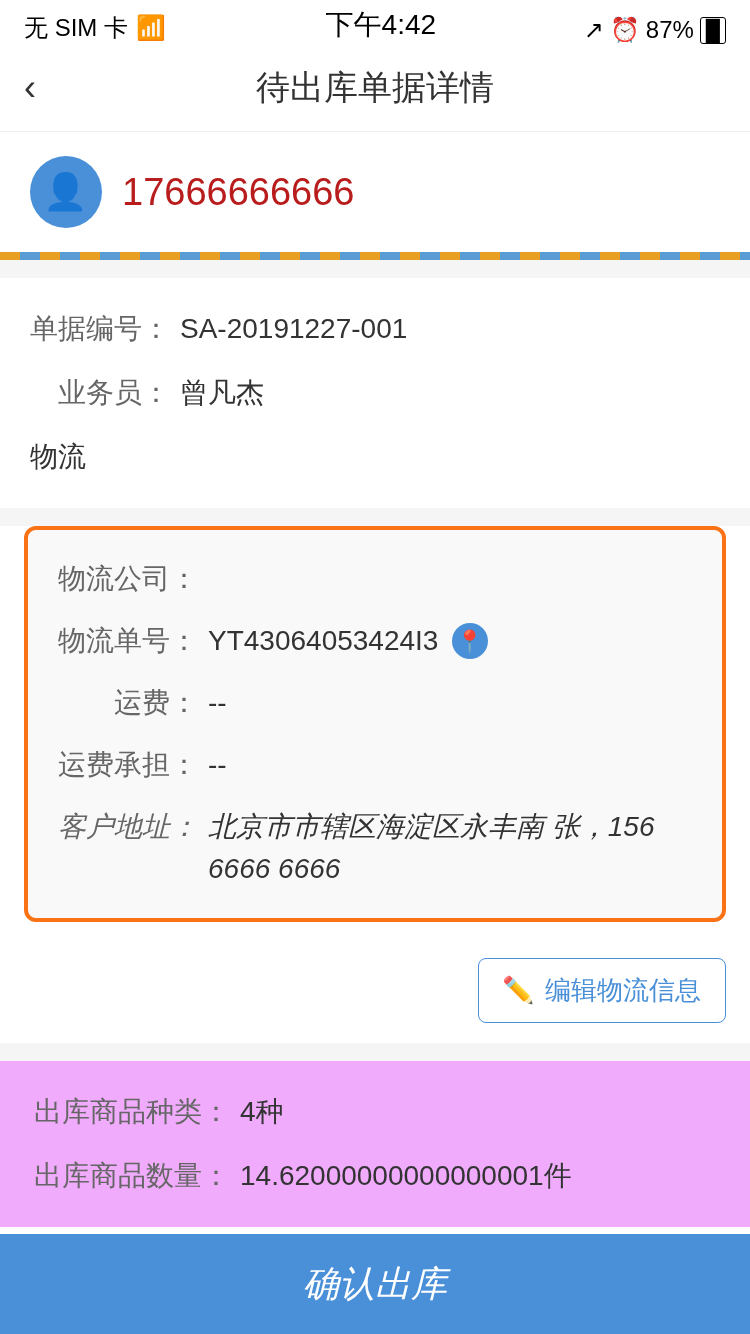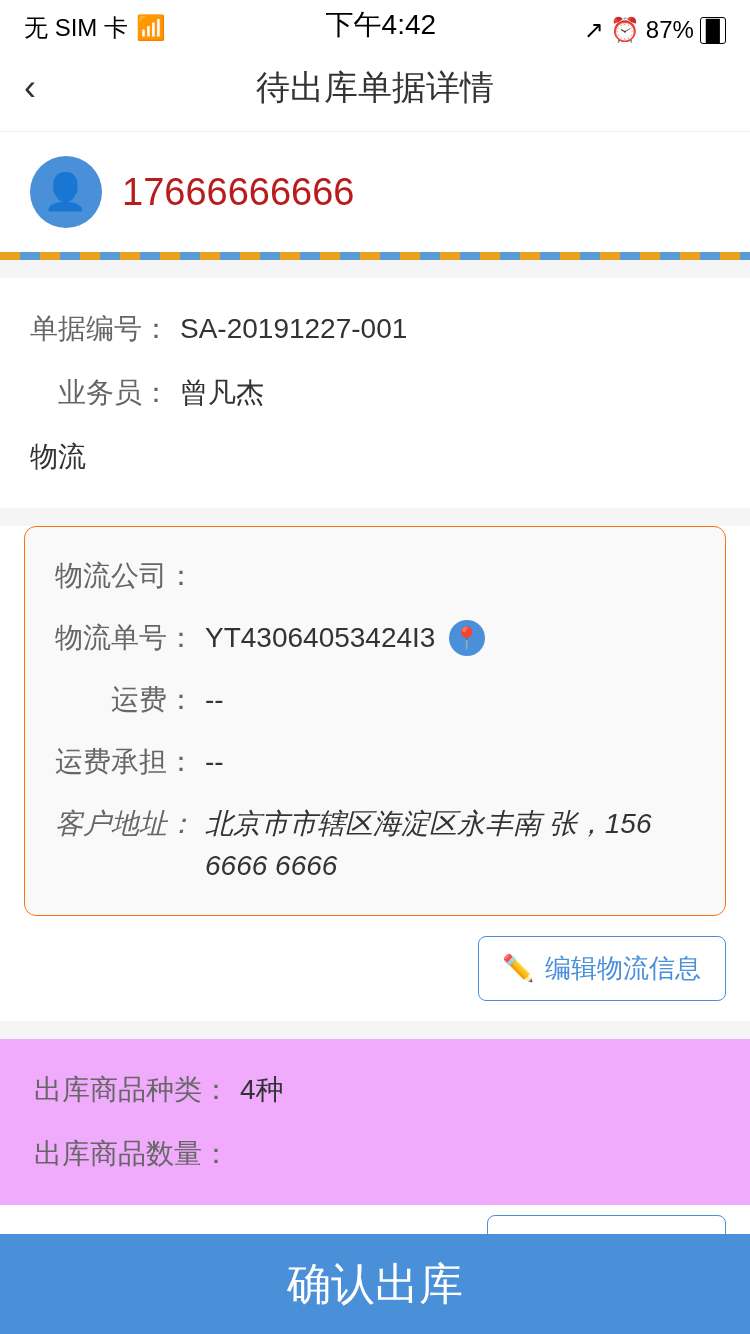--- a/index.html
+++ b/index.html
@@ -166,23 +166,23 @@
 
     
     .logistics-section {
       background: #fff;
       margin-top: 18px;
       padding-bottom: 0;
     }
     .logistics-section-inner {
       background: #f9f9f9;
       border-radius: 12px;
-      margin: 0 24px;
+      margin: 16px 24px;
       padding: 28px 30px;
-      border: 1px solid #f97316;
+      border: 4px solid #f97316;
     }
     .edit-btn-wrapper {
       display: flex;
       justify-content: flex-end;
       padding: 20px 24px;
       background: #fff;
     }
 
     
     .goods-section {
@@ -219,22 +219,23 @@
       width: 750px;
       background: #4a90d9;
       height: 100px;
       display: flex;
       align-items: center;
       justify-content: center;
       cursor: pointer;
     }
     .confirm-btn-text {
       color: #fff;
-      font-size: 44px;
+      font-size: 36px;
       font-weight: 500;
+      font-style: italic;
     }
 
     .main-content {
       padding-bottom: 110px;
     }
   </style>
 </head>
 <body>
 
 <div class="main-content">
@@ -315,20 +316,21 @@
     </div>
   </div>
 
   <div class="goods-section">
     <div class="info-row">
       <span class="info-label" style="min-width:200px;">出库商品种类：</span>
       <span class="info-value">4种</span>
     </div>
     <div class="info-row">
       <span class="info-label" style="min-width:200px;">出库商品数量：</span>
+      <span class="info-value">14.62000000000000001件</span>
     </div>
   </div>
 
   <div class="view-detail-btn-wrapper" style="background:#fff; margin-top:0;">
     <button class="view-detail-btn">
       <span style="font-size:26px;">☰</span>
       <span>查看单据详情</span>
     </button>
   </div>
 

